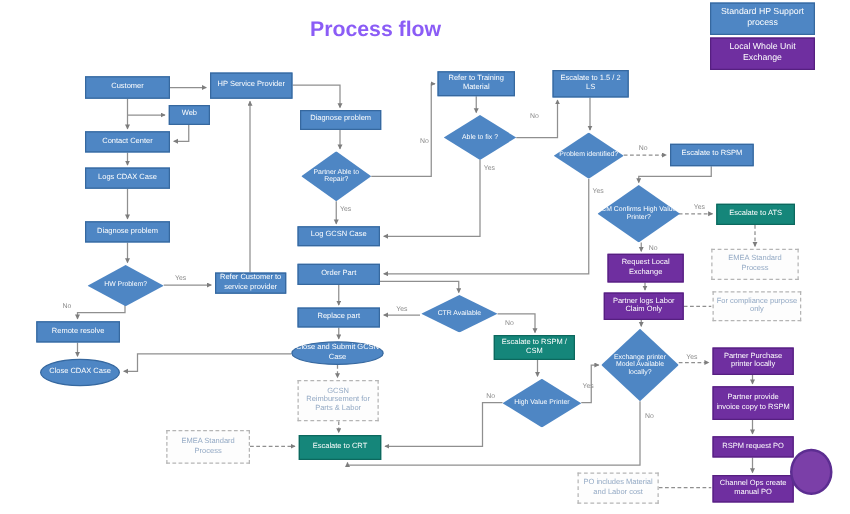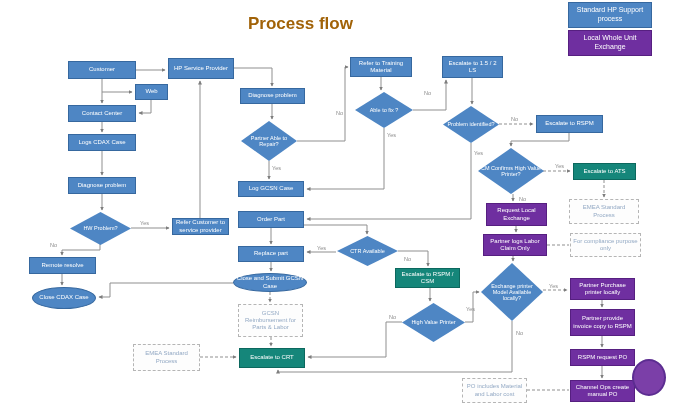--- a/index.html
+++ b/index.html
@@ -1,18 +1,18 @@
 <!DOCTYPE html>
 <html><head>
 <meta charset="utf-8">
 <style>
   html,body{margin:0;padding:0;background:#e8e8e8;}
   #stage{position:relative;width:680px;height:411px;background:#ffffff;overflow:hidden;
          font-family:"Liberation Sans", sans-serif;}
-  #title{position:absolute;left:248px;top:14px;font-size:17px;font-weight:700;color:#a16207;}
+  #title{position:absolute;left:248px;top:14px;font-size:17px;font-weight:700;color:#8b5cf6;}
   .node{position:absolute;display:flex;align-items:center;justify-content:center;
         text-align:center;color:#fff;font-size:6px;line-height:1.2;padding:1px 2px;box-sizing:border-box;}
   .box-blue{background:#4e86c4;border:1px solid #36689f;}
   .box-teal{background:#15867a;border:1px solid #0c685e;}
   .box-purple{background:#6f2fa0;border:1px solid #561f80;}
   .box-dashed{background:#fdfdfd;border:1px dashed #b5b5b5;color:#93a9c4;}
   .diamond{clip-path:polygon(50% 0,100% 50%,50% 100%,0 50%);background:#4e86c4;font-size:5.5px;line-height:1.1;}
   .ellipse{border-radius:50%;background:#4e86c4;border:1px solid #36689f;}
   .circle{border-radius:50%;background:#7b3fa8;border:2px solid #5c2d91;}
   .legend{font-size:7px;line-height:1.25;}

